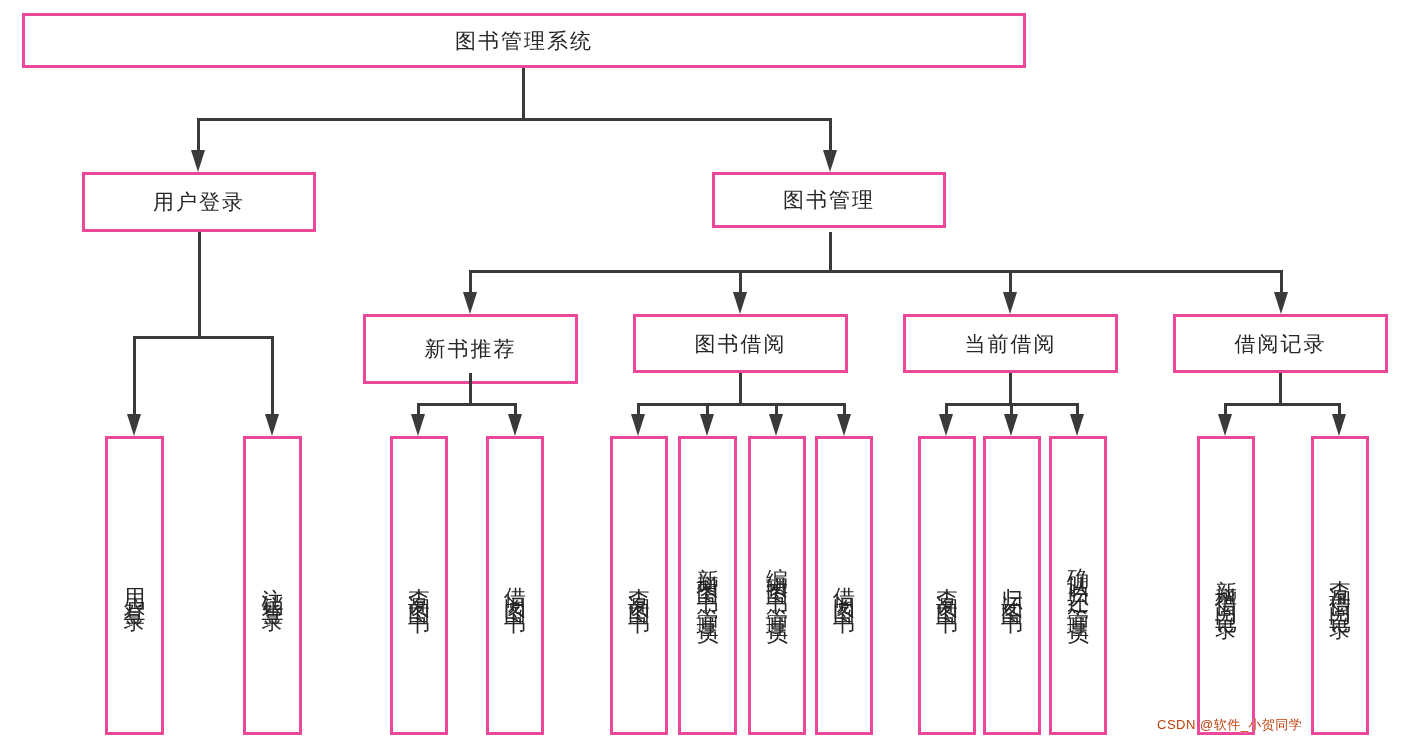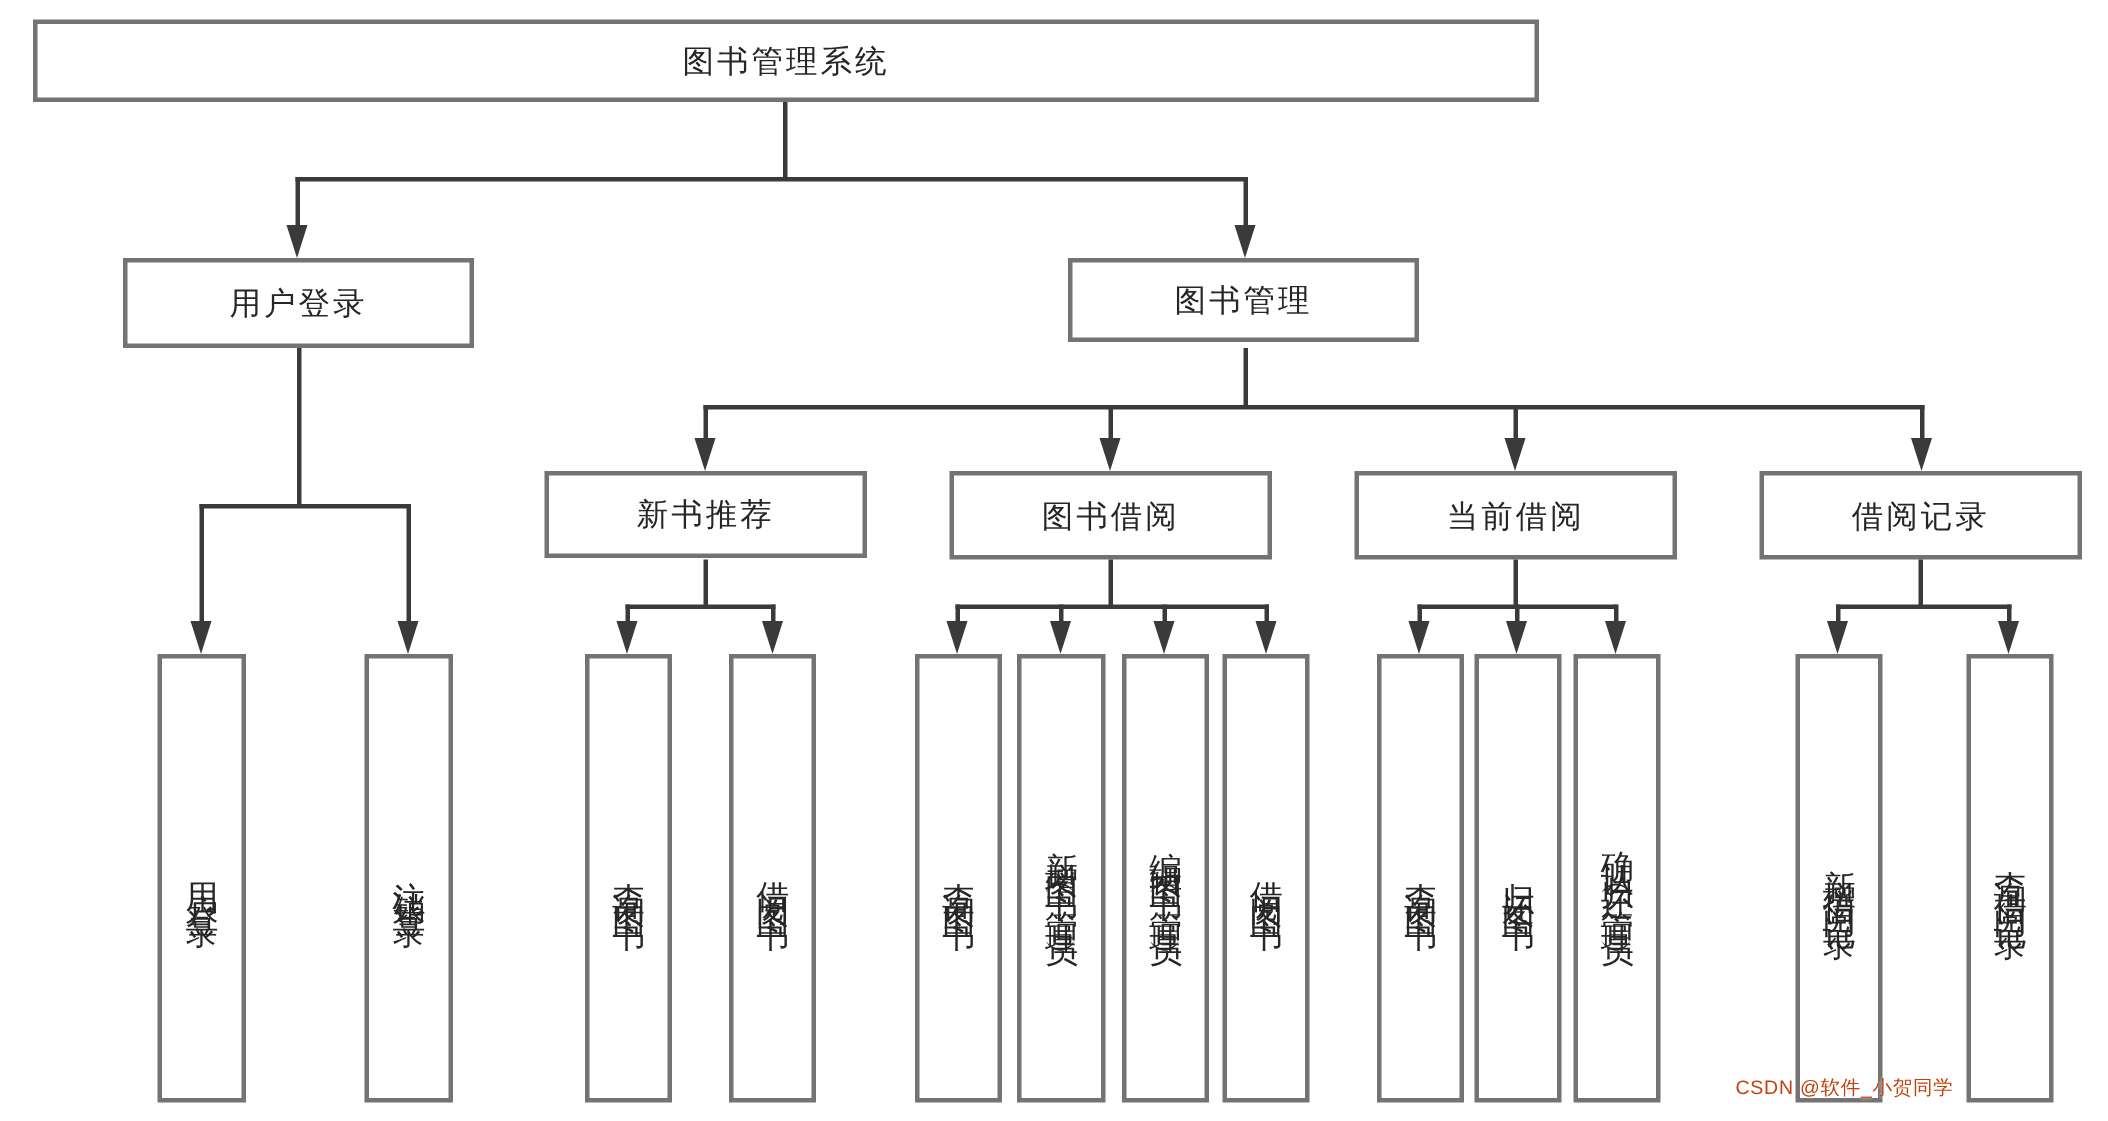--- a/index.html
+++ b/index.html
@@ -11,21 +11,21 @@
     position: relative;
     width: 1405px;
     height: 747px;
     background: #ffffff;
     overflow: hidden;
   }
   
   .box {
     position: absolute;
     box-sizing: border-box;
-    border: 3px solid #737373;
+    border: 3px solid #ec4899;
     background: #ffffff;
     display: flex;
     align-items: center;
     justify-content: center;
     color: #262626;
   }
   .hlabel {
     font-size: 21px;
     letter-spacing: 2px;
     white-space: nowrap;
@@ -99,21 +99,21 @@
   <div class="line" style="left:469px; top:270px; width:814px; height:3px;"></div>
   <div class="line" style="left:469px; top:270px; width:3px; height:26px;"></div>
   <div class="arrow" style="left:463px; top:292px;"></div>
   <div class="line" style="left:739px; top:270px; width:3px; height:26px;"></div>
   <div class="arrow" style="left:733px; top:292px;"></div>
   <div class="line" style="left:1009px; top:270px; width:3px; height:26px;"></div>
   <div class="arrow" style="left:1003px; top:292px;"></div>
   <div class="line" style="left:1280px; top:270px; width:3px; height:26px;"></div>
   <div class="arrow" style="left:1274px; top:292px;"></div>
 
-  <div class="box" style="left:363px; top:314px; width:215px; height:58px;">
+  <div class="box" style="left:363px; top:314px; width:215px; height:70px;">
     <span class="hlabel">新书推荐</span>
   </div>
   <div class="box" style="left:633px; top:314px; width:215px; height:59px;">
     <span class="hlabel">图书借阅</span>
   </div>
   <div class="box" style="left:903px; top:314px; width:215px; height:59px;">
     <span class="hlabel">当前借阅</span>
   </div>
   <div class="box" style="left:1173px; top:314px; width:215px; height:59px;">
     <span class="hlabel">借阅记录</span>

